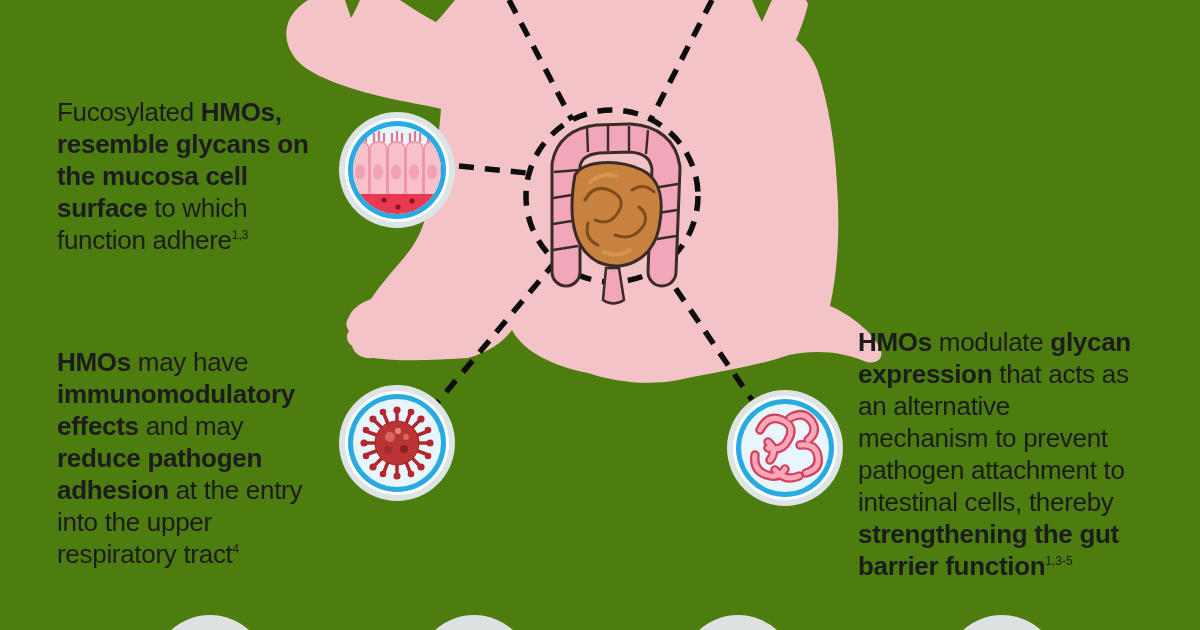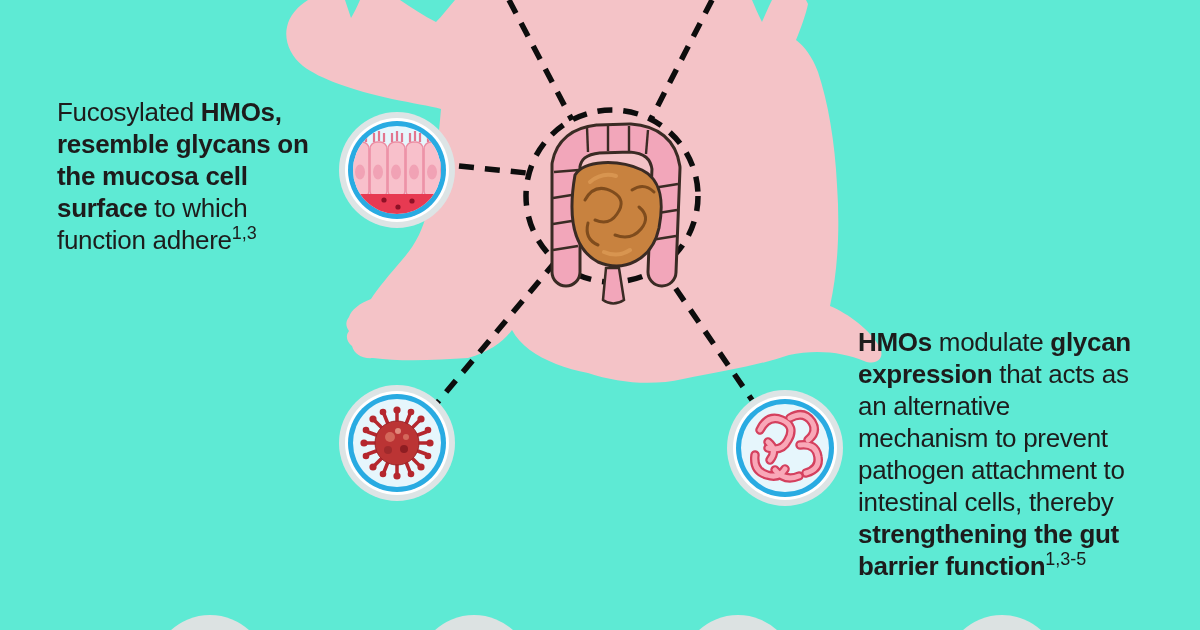--- a/index.html
+++ b/index.html
@@ -1,27 +1,27 @@
 <!DOCTYPE html>
 <html><head>
 <meta charset="utf-8">
 <style>
   html,body{margin:0;padding:0;background:#fbfcfb;}
   .canvas{
     position:relative;width:1200px;height:630px;overflow:hidden;
-    background:#5eead4;font-family:"Liberation Sans",sans-serif;
+    background:#4d7c0f;font-family:"Liberation Sans",sans-serif;
   }
   .scene{position:absolute;left:0;top:0;}
   .callout{
     position:absolute;color:#1d1c1c;font-size:26px;line-height:32px;
     white-space:pre-wrap;letter-spacing:-0.3px;
   }
   .callout .b{font-weight:bold;}
   .callout sup{
-    font-size:18px;line-height:0;vertical-align:baseline;
+    font-size:12px;line-height:0;vertical-align:baseline;
     position:relative;top:-10px;letter-spacing:0;
   }
 </style>
 </head>
 <body>
 
 <div class="canvas">
 
   <svg class="scene" width="1200" height="630" viewBox="0 0 1200 630">
 
@@ -250,20 +250,27 @@
       </g>
     </g>
   </svg>
 
   <div class="callout" style="left:57px;top:96px;width:300px;"><span>Fucosylated </span><span class="b">HMOs,
 resemble glycans on
 the mucosa cell
 surface</span><span> to which
 function adhere</span><sup>1,3</sup></div>
 
+  <div class="callout" style="left:57px;top:346px;width:300px;"><span class="b">HMOs</span><span> may have
+</span><span class="b">immunomodulatory
+effects</span><span> and may
+</span><span class="b">reduce pathogen
+adhesion</span><span> at the entry
+into the upper
+respiratory tract</span><sup>4</sup></div>
 
   <div class="callout" style="left:858px;top:326px;width:336px;"><span class="b">HMOs</span><span> modulate </span><span class="b">glycan
 expression</span><span> that acts as
 an alternative
 mechanism to prevent
 pathogen attachment to
 intestinal cells, thereby
 </span><span class="b">strengthening the gut
 barrier function</span><sup>1,3-5</sup></div>
 </div>

